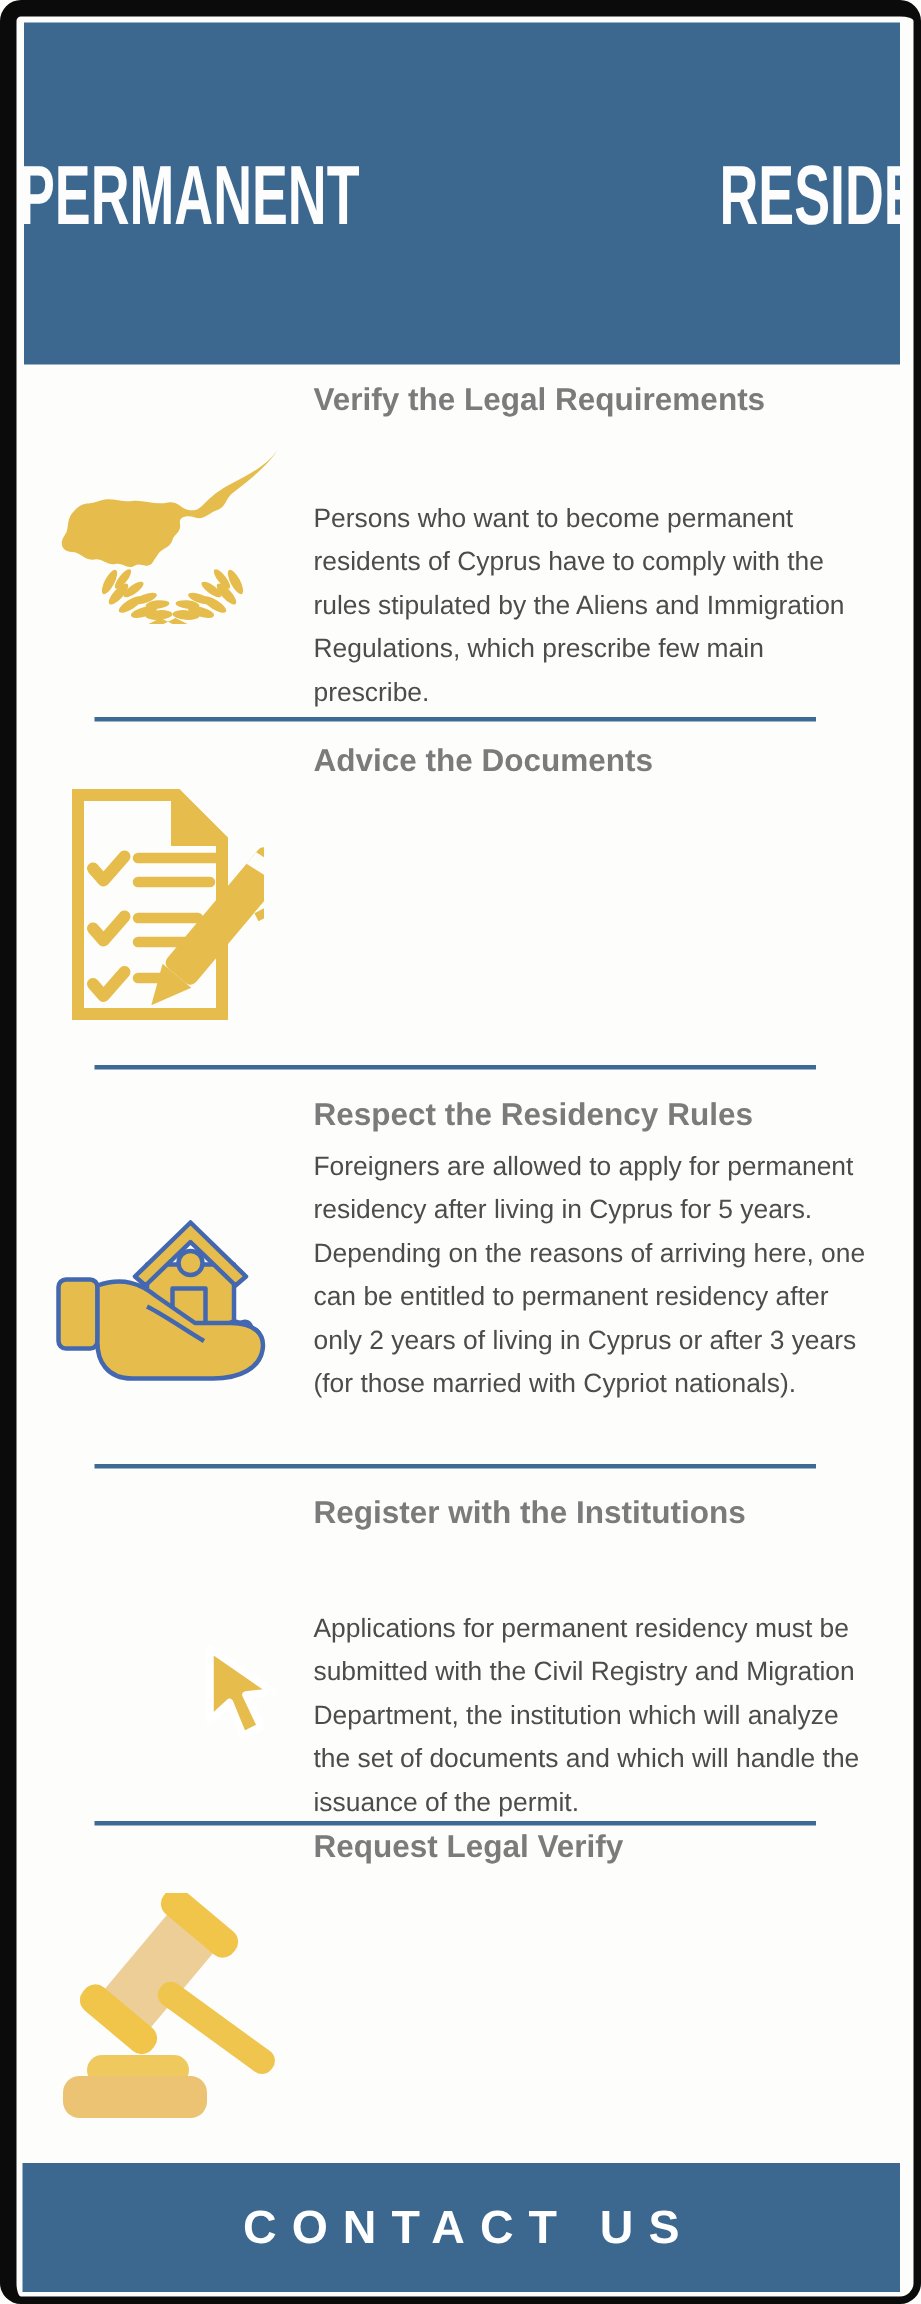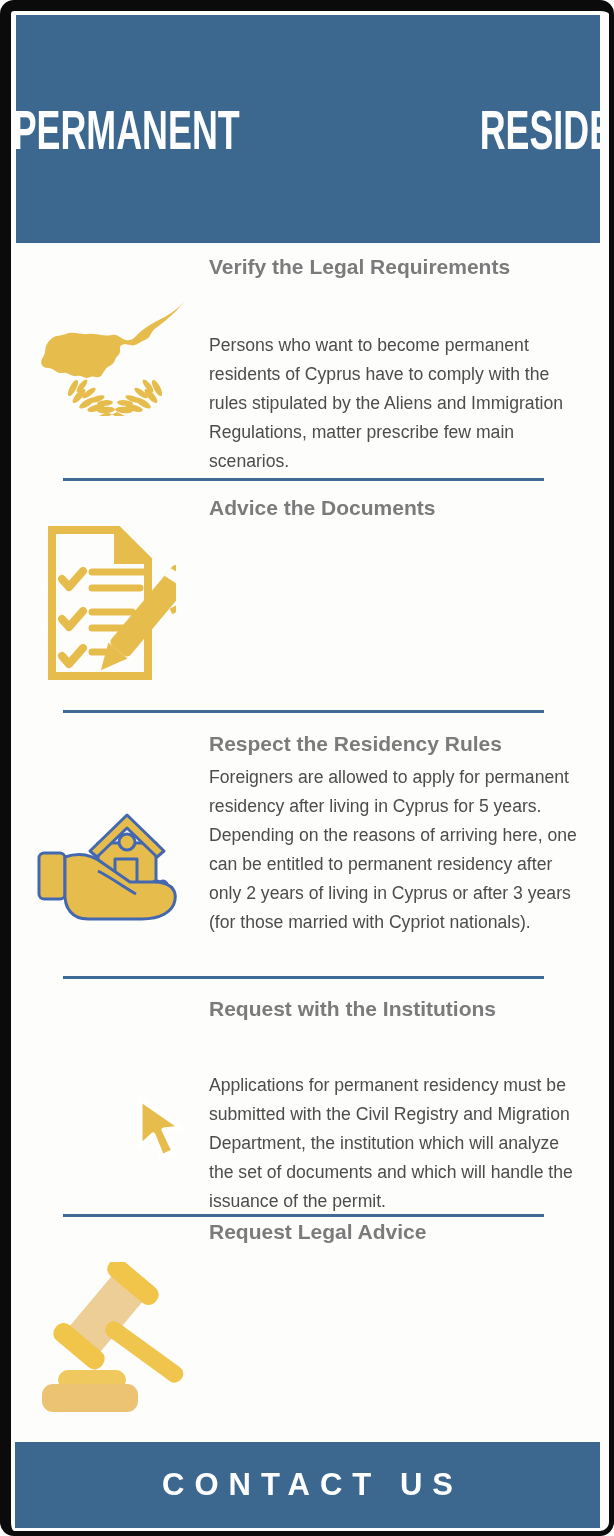--- a/index.html
+++ b/index.html
@@ -143,21 +143,21 @@
           <ellipse cx="91" cy="114" rx="9" ry="3.2" transform="rotate(4 91 114)"></ellipse>
           <ellipse cx="115" cy="90" rx="8" ry="2.8" transform="rotate(52 115 90)"></ellipse>
           <ellipse cx="108" cy="97" rx="8" ry="2.8" transform="rotate(36 108 97)"></ellipse>
           <ellipse cx="100" cy="103" rx="8" ry="2.8" transform="rotate(20 100 103)"></ellipse>
           <ellipse cx="92" cy="107" rx="8" ry="2.8" transform="rotate(6 92 107)"></ellipse>
         </g>
         <path d="M74,118 l8,4 l-16,0 z M84,118 l-8,4 l16,0 z" transform="translate(0,-2)"></path>
       </g>
     </svg>
   </div>
-  <div class="sec-body" style="top:331px">Persons who want to become permanent residents of Cyprus have to comply with the rules stipulated by the Aliens and Immigration Regulations, matter prescribe few main scenarios.</div>
+  <div class="sec-body" style="top:331px">Persons who want to become permanent residents of Cyprus have to comply with the rules stipulated by the Aliens and Immigration Regulations, which prescribe few main prescribe.</div>
   <div class="divider" style="top:478px"></div>
 
   <div class="sec-heading" style="top:496px">Advice the Documents</div>
   <div class="icon-box" style="left:44px; top:524px; width:132px; height:158px">
     <svg width="132" height="158" viewBox="0 0 132 158">
       <g stroke="#e6bd4c" fill="none" stroke-width="8">
 
         <path d="M8,6 H74 L104,36 V152 H8 Z" stroke-linejoin="miter"></path>
       </g>
 
@@ -206,30 +206,30 @@
 
         <path d="M29,62 C46,56 58,61 68,69 L94,87 L118,87 C133,87 141,94 139,105 C137,117 124,124 106,124 L52,124 C36,124 28,113 29,97 Z"></path>
 
         <path d="M62,76 C74,82 88,92 100,99" fill="none"></path>
       </g>
     </svg>
   </div>
   <div class="sec-body" style="top:763px">Foreigners are allowed to apply for permanent residency after living in Cyprus for 5 years. Depending on the reasons of arriving here, one can be entitled to permanent residency after only 2 years of living in Cyprus or after 3 years (for those married with Cypriot nationals).</div>
   <div class="divider" style="top:976px"></div>
 
-  <div class="sec-heading" style="top:997px">Request with the Institutions</div>
+  <div class="sec-heading" style="top:997px">Register with the Institutions</div>
   <div class="submit-wrap">
     <svg class="submit-cursor" width="58" height="72" viewBox="0 0 58 72">
       <path d="M8,4 L8,52 L21,40 L30,62 L42,56 L32,35 L50,33 Z" fill="#e6bd4c" stroke="#ffffff" stroke-width="5" stroke-linejoin="round"></path>
     </svg>
   </div>
   <div class="sec-body" style="top:1071px">Applications for permanent residency must be submitted with the Civil Registry and Migration Department, the institution which will analyze the set of documents and which will handle the issuance of the permit.</div>
   <div class="divider" style="top:1214px"></div>
 
-  <div class="sec-heading" style="top:1220px">Request Legal Advice</div>
+  <div class="sec-heading" style="top:1220px">Request Legal Verify</div>
   <div class="icon-box" style="left:34px; top:1262px; width:152px; height:160px">
     <svg width="152" height="160" viewBox="0 0 152 160">
 
       <g transform="rotate(40 72 52)">
         <rect x="52" y="12" width="40" height="80" fill="#ecce96"></rect>
         <rect x="42" y="0" width="60" height="20" rx="9" fill="#f0c54a"></rect>
         <rect x="42" y="84" width="60" height="20" rx="9" fill="#f0c54a"></rect>
       </g>
 
       <rect x="78" y="56" width="92" height="17" rx="8" fill="#efc54e" transform="rotate(36 78 56)"></rect>

